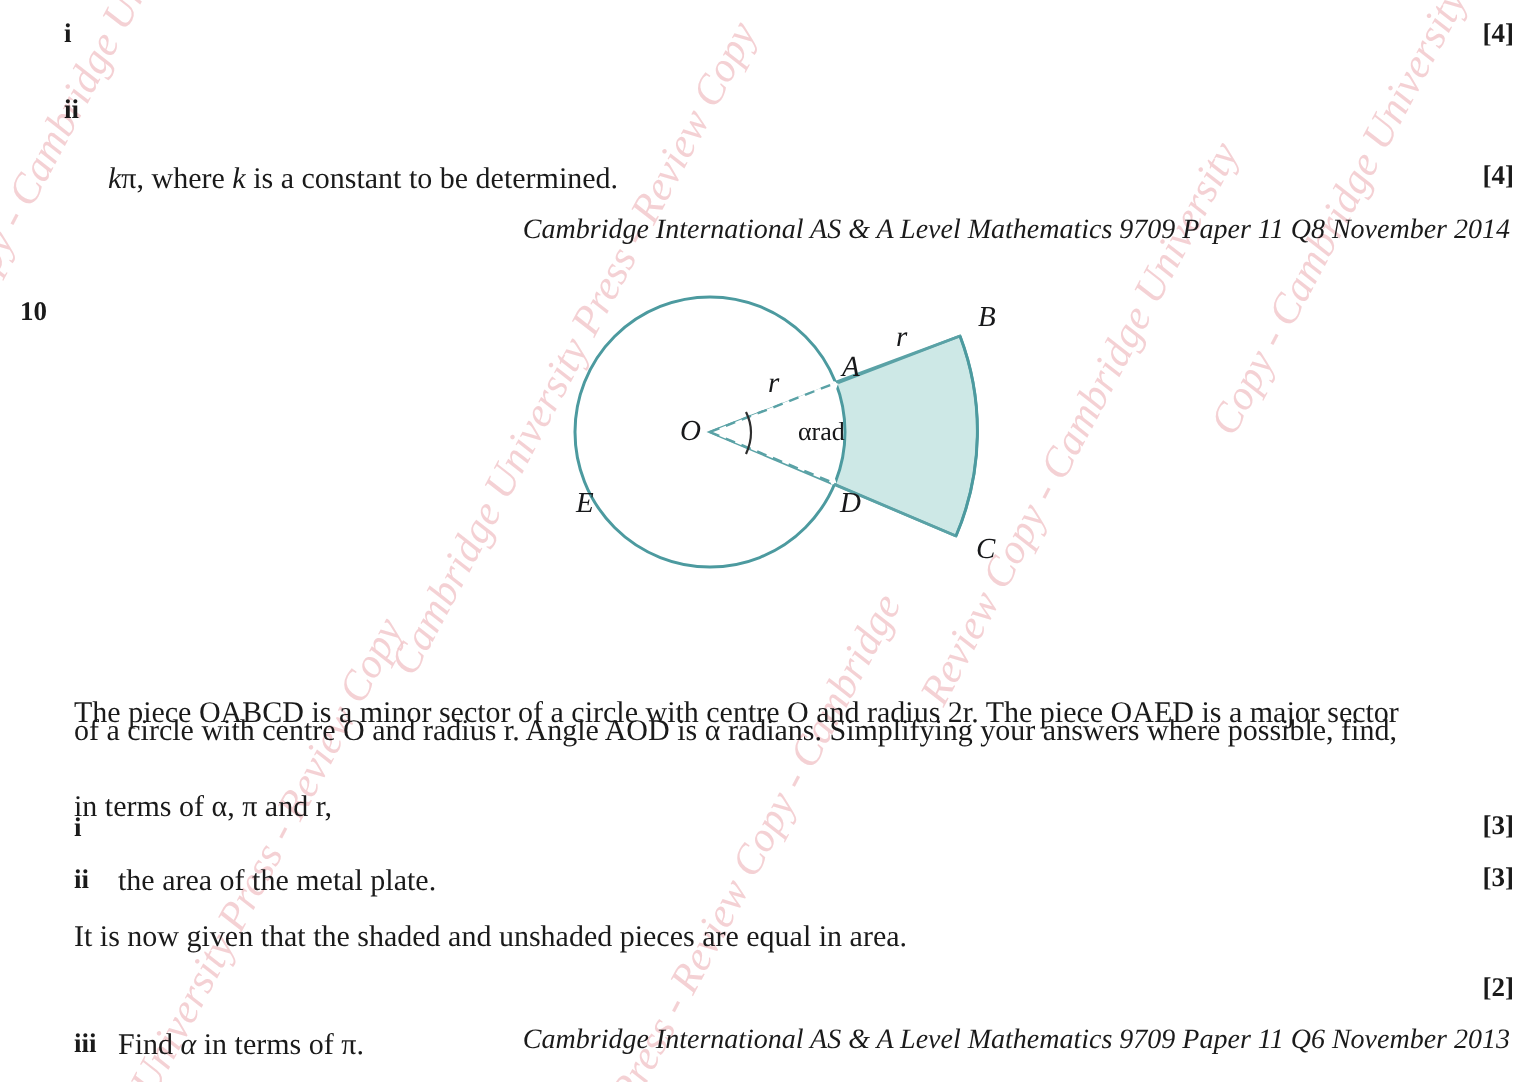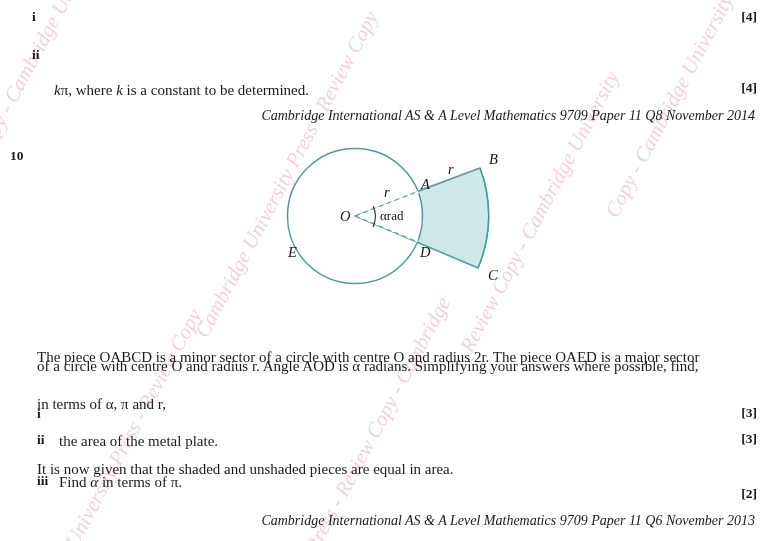--- a/index.html
+++ b/index.html
@@ -119,21 +119,21 @@
   #figure svg { display: block; }
   .fig-label {
     position: absolute;
     font-family: "Liberation Serif", serif;
     font-style: italic;
     font-size: 14.5px;
     color: #17181a;
     white-space: nowrap;
   }
   .fig-label.small { font-size: 13px; }
-  .fig-label.upright { font-style: normal; }
+  .fig-label.upright { font-style: normal; margin-left: 19px; }
 </style>
 </head>
 <body>
 
 <div id="watermark-layer">
     <span class="wm" style="left: -30px; top: 150px; transform: rotate(-62deg);">Copy - Cambridge University Press - Review Copy</span>
     <span class="wm" style="left: 190px; top: 330px; transform: rotate(-62deg);">Cambridge University Press - Review Copy</span>
     <span class="wm" style="left: 455px; top: 345px; transform: rotate(-62deg);">Review Copy - Cambridge University</span>
     <span class="wm" style="left: 600px; top: 210px; transform: rotate(-62deg);">Copy - Cambridge University Press - Review</span>
     <span class="wm" style="left: 300px; top: 545px; transform: rotate(-62deg);">Press - Review Copy - Cambridge</span>
@@ -201,21 +201,21 @@
   <div class="marks" style="top:405px;">[3]</div>
 
   <div class="qitem" style="left:37px; top:431px; width:660px;">
     <div class="roman">ii</div>
     <div class="qtext">the area of the metal plate.</div>
   </div>
   <div class="marks" style="top:431px;">[3]</div>
 
   <div class="para" style="left:37px; top:459px; width:720px;font-family:Liberation Serif, serif;">It is now given that the shaded and unshaded pieces are equal in area.</div>
 
-  <div class="qitem" style="left:37px; top:472px; width:660px;">
+  <div class="qitem" style="left:37px; top:513px; width:660px;">
     <div class="roman">iii</div>
     <div class="qtext"><span>Find </span><i class="var">α</i><span> in terms of </span><span>π</span><span>.</span></div>
   </div>
   <div class="marks" style="top:486px;">[2]</div>
 
   <div class="source" style="top:513px;">Cambridge International AS &amp; A Level Mathematics 9709 Paper 11 Q6 November 2013</div>
 
 </div>
 
 </body></html>

